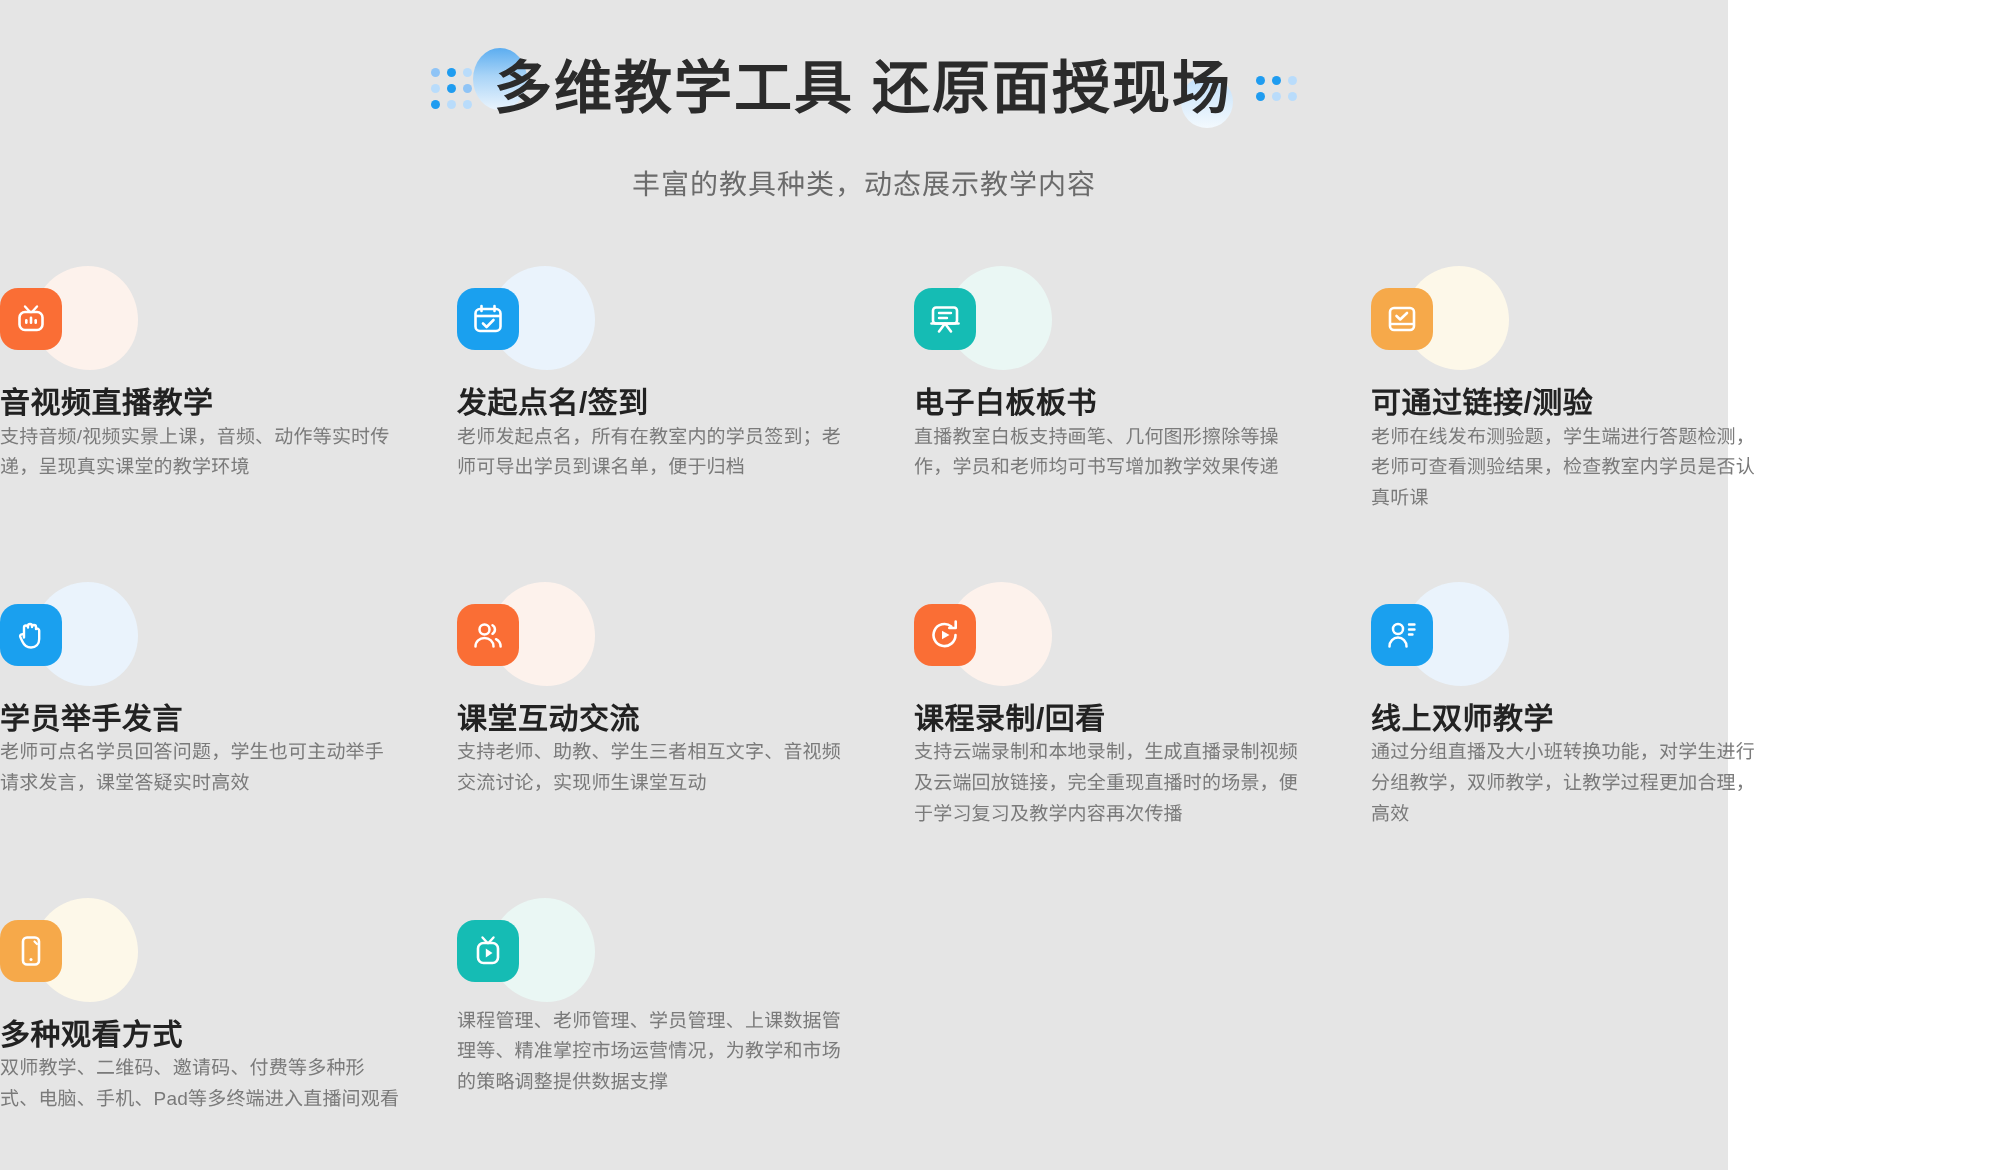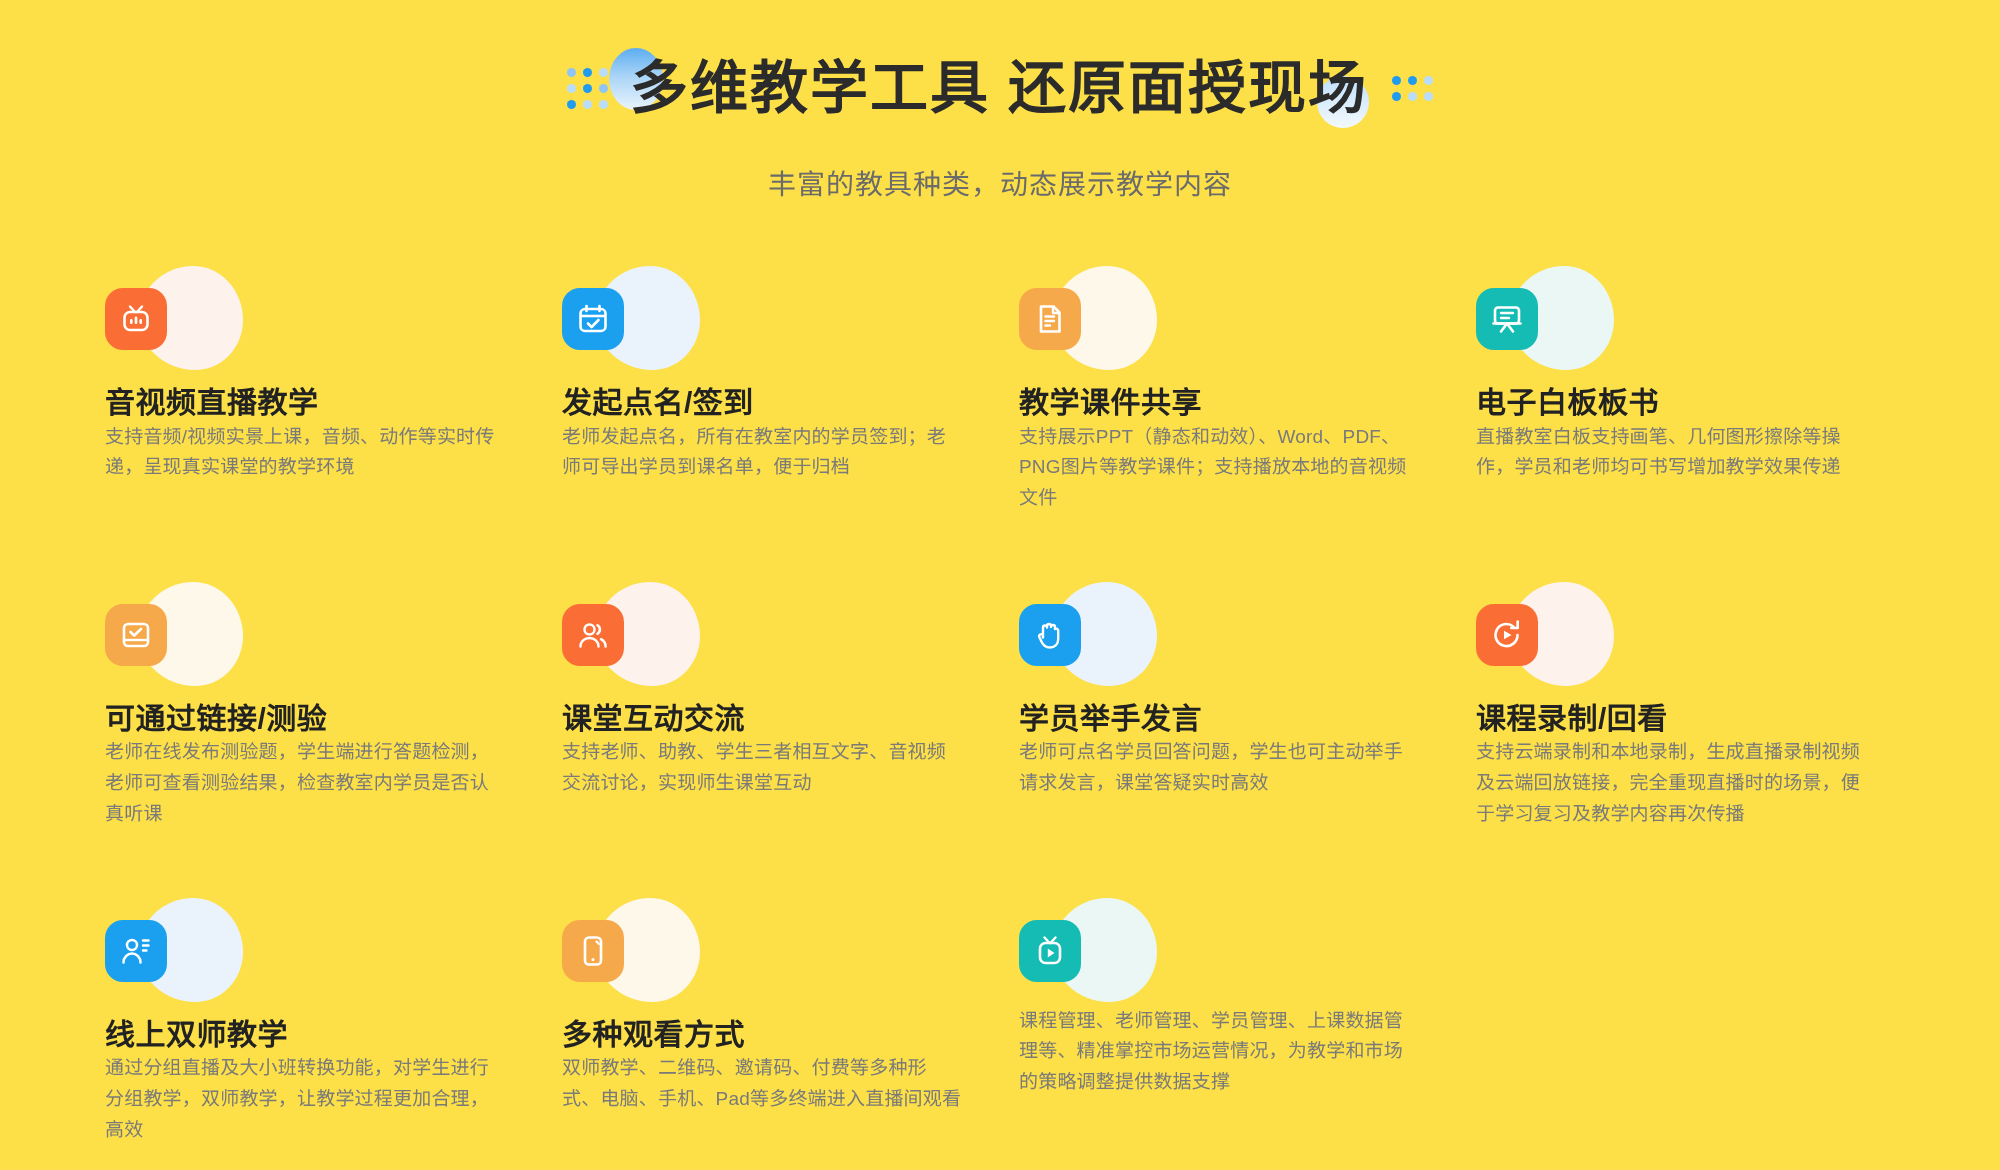--- a/index.html
+++ b/index.html
@@ -8,23 +8,23 @@
   html, body {
     width: 2000px;
     height: 1170px;
     background: #ffffff;
     font-family: "Liberation Sans", "DejaVu Sans", sans-serif;
     overflow: hidden;
   }
 
   .page {
     position: relative;
-    width: 2000px;
+    width: 1728px;
     height: 1170px;
-    background: #fde047;
+    background: #e5e5e5;
   }
 
   
   .header {
     position: relative;
     padding-top: 42px;
     text-align: center;
   }
 
   .title-row {
@@ -224,34 +224,20 @@
       <path d="M11.5 5 V10 M24.5 5 V10" stroke="#fff" stroke-width="2.6" stroke-linecap="round"></path>
       <path d="M13 22.5 L16.6 26 L23.5 19" stroke="#fff" stroke-width="2.6" stroke-linecap="round" stroke-linejoin="round"></path>
     </svg>
           </div>
     </div>
     <div class="card-title">发起点名/签到</div>
     <div class="card-desc">老师发起点名，所有在教室内的学员签到；老师可导出学员到课名单，便于归档</div>
   </div>
       <div class="card">
     <div class="icon-wrap">
-      <div class="blob" style="background:#fdf8e9"></div>
-      <div class="icon" style="background:#f6a94a">
-            <svg width="36" height="36" viewBox="0 0 36 36" fill="none">
-      <path d="M9 5.5 H21.5 L27.5 11.5 V30.5 H9 Z" stroke="#fff" stroke-width="2.6" stroke-linejoin="round"></path>
-      <path d="M21 5.8 V12 H27.2" stroke="#fff" stroke-width="2.4" stroke-linejoin="round"></path>
-      <path d="M13.5 15.5 H22 M13.5 20 H22 M13.5 24.5 H18" stroke="#fff" stroke-width="2.4" stroke-linecap="round"></path>
-    </svg>
-          </div>
-    </div>
-    <div class="card-title">教学课件共享</div>
-    <div class="card-desc">支持展示PPT（静态和动效）、Word、PDF、PNG图片等教学课件；支持播放本地的音视频文件</div>
-  </div>
-      <div class="card">
-    <div class="icon-wrap">
       <div class="blob" style="background:#eaf7f4"></div>
       <div class="icon" style="background:#15bcb4">
             <svg width="36" height="36" viewBox="0 0 36 36" fill="none">
       <rect x="6" y="6.5" width="24" height="16" rx="3" stroke="#fff" stroke-width="2.6"></rect>
       <path d="M12 12 H24 M12 17 H20" stroke="#fff" stroke-width="2.4" stroke-linecap="round"></path>
       <path d="M4.5 22.5 H31.5" stroke="#fff" stroke-width="2.6" stroke-linecap="round"></path>
       <path d="M18 22.5 L12 30.5 M18 22.5 L24 30.5" stroke="#fff" stroke-width="2.6" stroke-linecap="round"></path>
     </svg>
           </div>
     </div>
@@ -267,47 +253,47 @@
       <path d="M6 23 H30" stroke="#fff" stroke-width="2.4"></path>
       <path d="M12.5 15 L16.2 18.5 L23 12" stroke="#fff" stroke-width="2.6" stroke-linecap="round" stroke-linejoin="round"></path>
     </svg>
           </div>
     </div>
     <div class="card-title">可通过链接/测验</div>
     <div class="card-desc">老师在线发布测验题，学生端进行答题检测，老师可查看测验结果，检查教室内学员是否认真听课</div>
   </div>
       <div class="card">
     <div class="icon-wrap">
+      <div class="blob" style="background:#eaf3fc"></div>
+      <div class="icon" style="background:#1aa0ef">
+            <svg width="36" height="36" viewBox="0 0 36 36" fill="none">
+      <path d="M11 20.5 V10.5 a2 2 0 0 1 4 0 V9 a2 2 0 0 1 4 0 v1 a2 2 0 0 1 4 0 v2 a2 2 0 0 1 3.2 1.6 V22 c0 5.2 -3.4 8.5 -8.2 8.5 c-4.6 0 -7 -2.4 -8.6 -6 l-2.1 -4.6 a2 2 0 0 1 3.4 -2 Z" stroke="#fff" stroke-width="2.4" stroke-linejoin="round" fill="none"></path>
+    </svg>
+          </div>
+    </div>
+    <div class="card-title">学员举手发言</div>
+    <div class="card-desc">老师可点名学员回答问题，学生也可主动举手请求发言，课堂答疑实时高效</div>
+  </div>
+      <div class="card">
+    <div class="icon-wrap">
       <div class="blob" style="background:#fdf2ec"></div>
       <div class="icon" style="background:#fa6e35">
             <svg width="36" height="36" viewBox="0 0 36 36" fill="none">
       <circle cx="14.5" cy="12.5" r="5" stroke="#fff" stroke-width="2.5"></circle>
       <path d="M5.5 29.5 c0 -5 4 -8.5 9 -8.5 s9 3.5 9 8.5" stroke="#fff" stroke-width="2.5" stroke-linecap="round"></path>
       <path d="M22.5 8.2 a5 5 0 0 1 0 8.6" stroke="#fff" stroke-width="2.5" stroke-linecap="round"></path>
       <path d="M26 22.2 c2.8 1.5 4.6 4.2 4.6 7.3" stroke="#fff" stroke-width="2.5" stroke-linecap="round"></path>
     </svg>
           </div>
     </div>
     <div class="card-title">课堂互动交流</div>
     <div class="card-desc">支持老师、助教、学生三者相互文字、音视频交流讨论，实现师生课堂互动</div>
   </div>
       <div class="card">
     <div class="icon-wrap">
-      <div class="blob" style="background:#eaf3fc"></div>
-      <div class="icon" style="background:#1aa0ef">
-            <svg width="36" height="36" viewBox="0 0 36 36" fill="none">
-      <path d="M11 20.5 V10.5 a2 2 0 0 1 4 0 V9 a2 2 0 0 1 4 0 v1 a2 2 0 0 1 4 0 v2 a2 2 0 0 1 3.2 1.6 V22 c0 5.2 -3.4 8.5 -8.2 8.5 c-4.6 0 -7 -2.4 -8.6 -6 l-2.1 -4.6 a2 2 0 0 1 3.4 -2 Z" stroke="#fff" stroke-width="2.4" stroke-linejoin="round" fill="none"></path>
-    </svg>
-          </div>
-    </div>
-    <div class="card-title">学员举手发言</div>
-    <div class="card-desc">老师可点名学员回答问题，学生也可主动举手请求发言，课堂答疑实时高效</div>
-  </div>
-      <div class="card">
-    <div class="icon-wrap">
       <div class="blob" style="background:#fdf2ec"></div>
       <div class="icon" style="background:#fa6e35">
             <svg width="36" height="36" viewBox="0 0 36 36" fill="none">
       <path d="M28.5 18 a11 11 0 1 1 -4.2 -8.6" stroke="#fff" stroke-width="2.6" stroke-linecap="round"></path>
       <path d="M28.7 4.6 V11 H22.3" stroke="#fff" stroke-width="2.6" stroke-linecap="round" stroke-linejoin="round"></path>
       <path d="M15 13.8 L22.5 18 L15 22.2 Z" fill="#fff"></path>
     </svg>
           </div>
     </div>
     <div class="card-title">课程录制/回看</div>

